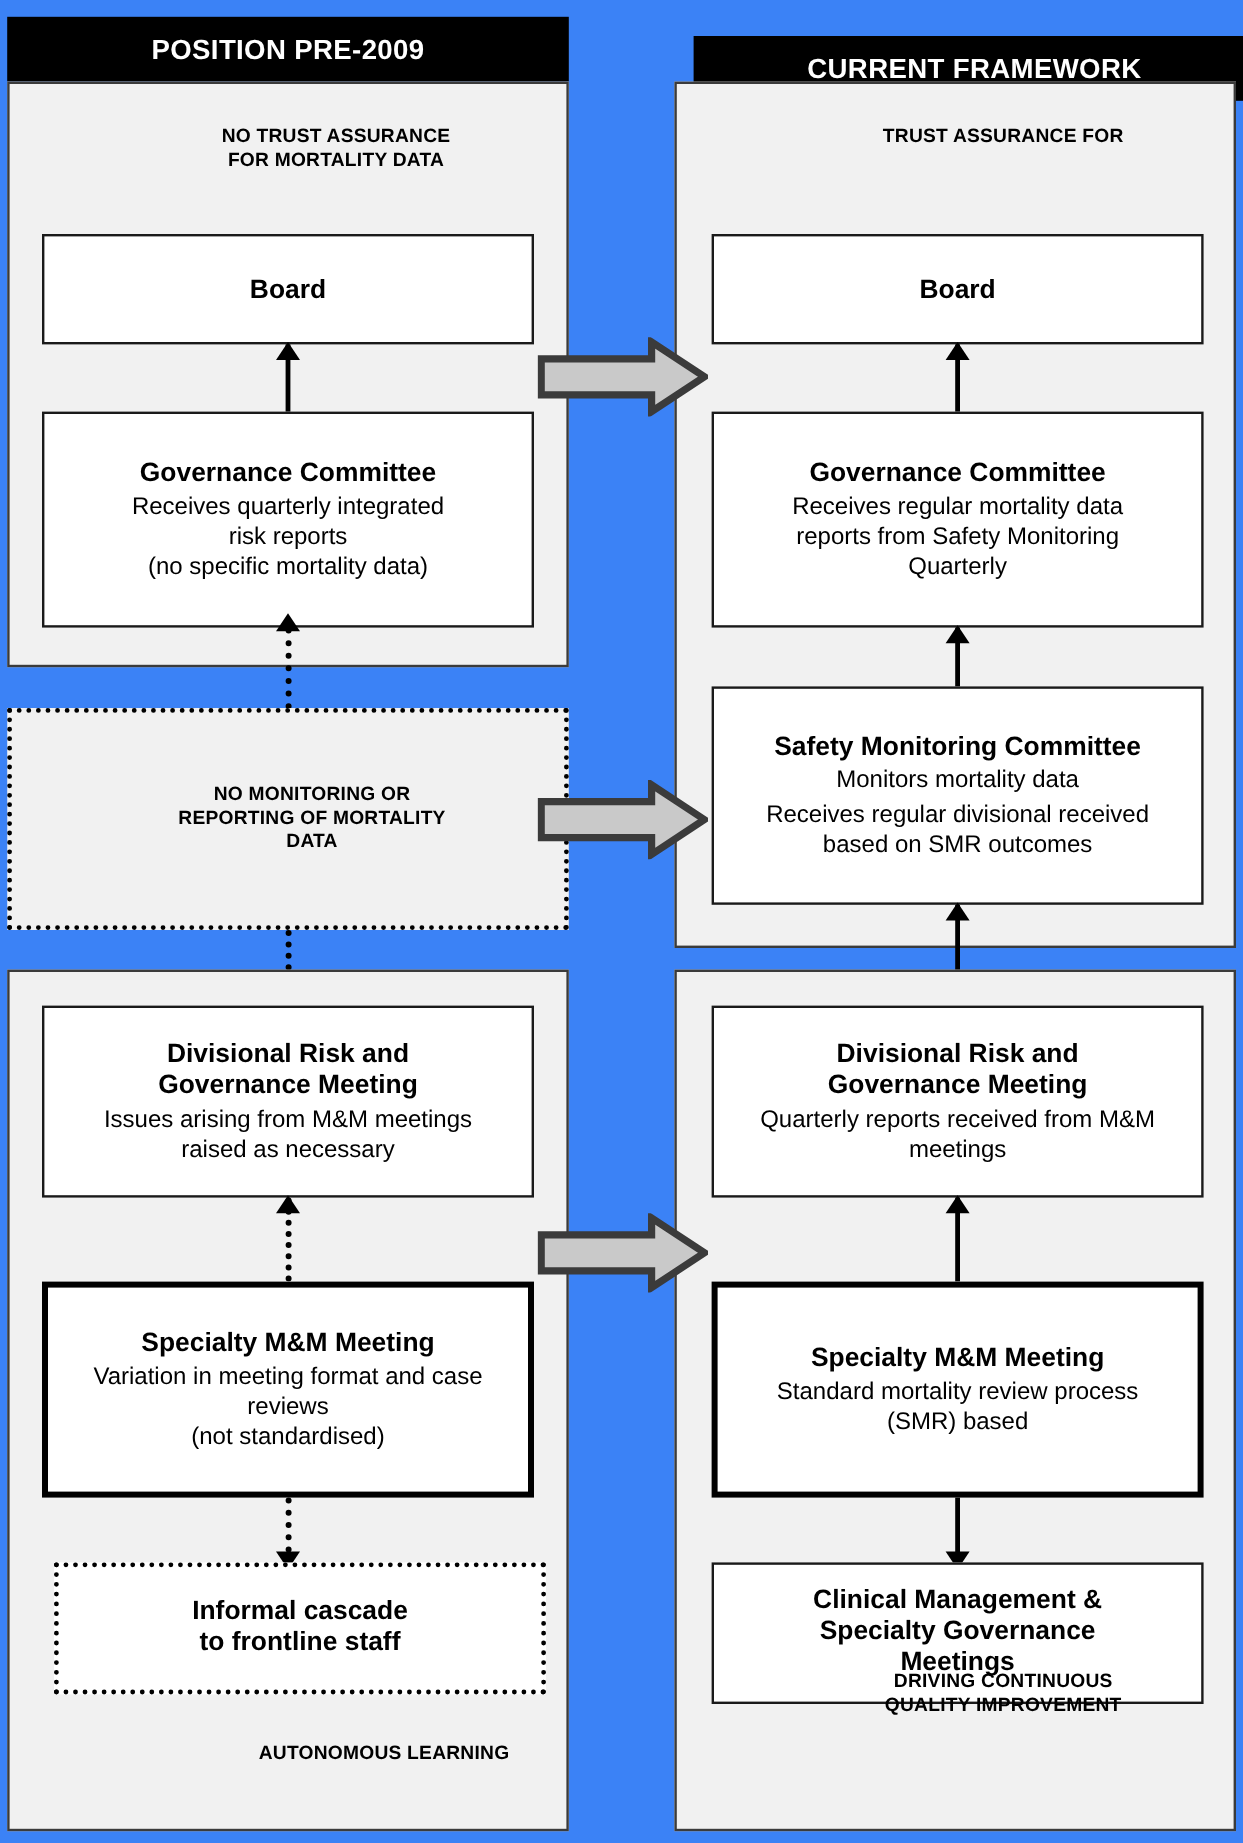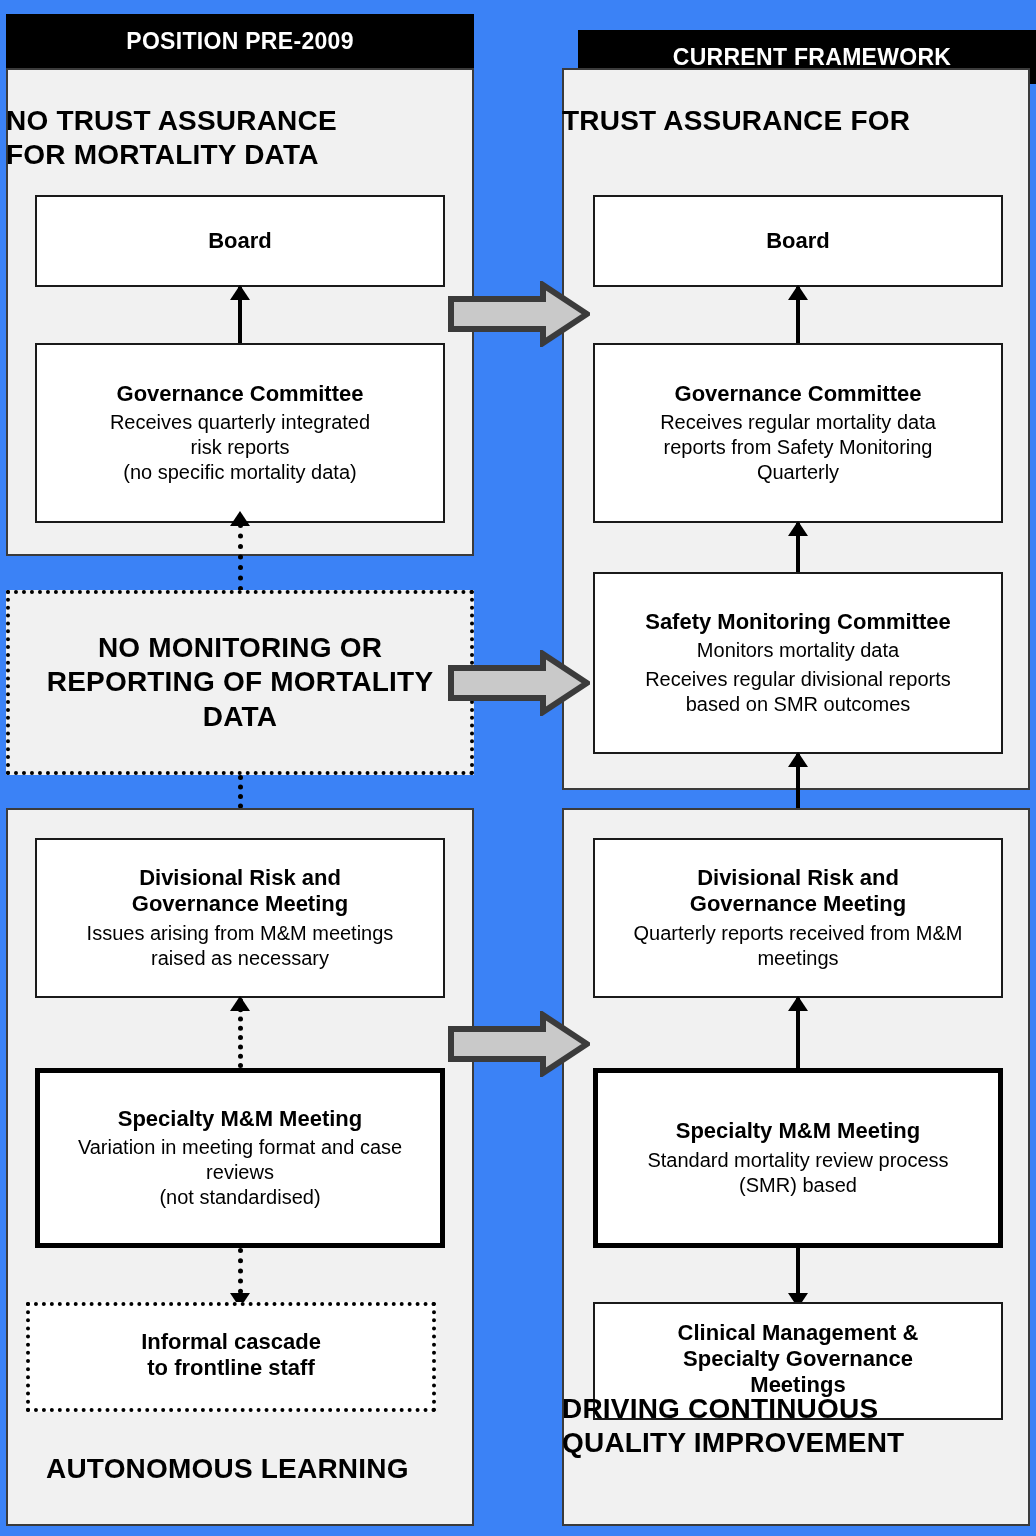--- a/index.html
+++ b/index.html
@@ -63,24 +63,26 @@
   .b-title.solo{margin:0;}
   .b-body{
     font-size:20px;
     line-height:1.25;
     font-weight:normal;
   }
   .b-body + .b-body{margin-top:4px;}
 
   .caps{
     position:absolute;
+    text-align:center;
     font-weight:bold;
-    font-size:28px;
+    font-size:16px;
     line-height:1.22;
     letter-spacing:.2px;
+    margin-left:40px;
   }
 
   
   .vline{
     position:absolute;
     width:0;
     border-left:4px solid #000;
   }
   .vline.dash{border-left:5px dotted #000;}
   .arrowup{
@@ -161,21 +163,21 @@
   <div class="box thick" style="left:35px; top:1068px; width:410px; height:180px;">
     <div class="b-title">Specialty M&amp;M Meeting</div>
     <div class="b-body">Variation in meeting format and case</div>
     <div class="b-body" style="margin-top:0;">reviews</div>
     <div class="b-body" style="margin-top:0;">(not standardised)</div>
   </div>
 
   <div class="vline dash" style="left:238px; top:1248px; height:56px;"></div>
   <div class="arrowdown" style="left:230px; top:1293px;"></div>
 
-  <div class="box dotted" style="left:26px; top:1302px; width:410px; height:110px;">
+  <div class="box dotted" style="left:45px; top:1302px; width:410px; height:110px;">
     <div class="b-title" style="margin-bottom:0;">Informal cascade</div>
     <div class="b-title">to frontline staff</div>
   </div>
 
   <div class="caps" style="left:6px; top:1452px; width:468px;padding-left:40px;">
     <div>AUTONOMOUS LEARNING</div>
   </div>
 
   <div class="hdr" style="left:562px; top:30px; width:468px; height:54px;margin-left:16px;">
     <span>CURRENT FRAMEWORK</span>
@@ -200,21 +202,21 @@
     <div class="b-body" style="margin-top:0;">reports from Safety Monitoring</div>
     <div class="b-body" style="margin-top:0;">Quarterly</div>
   </div>
 
   <div class="vline" style="left:796px; top:523px; height:52px;"></div>
   <div class="arrowup" style="left:788px; top:521px;"></div>
 
   <div class="box" style="left:593px; top:572px; width:410px; height:182px;">
     <div class="b-title">Safety Monitoring Committee</div>
     <div class="b-body">Monitors mortality data</div>
-    <div class="b-body">Receives regular divisional reports</div>
+    <div class="b-body">Receives regular divisional received</div>
     <div class="b-body" style="margin-top:0;">based on SMR outcomes</div>
   </div>
 
   <div class="vline" style="left:796px; top:754px; height:100px;"></div>
   <div class="arrowup" style="left:788px; top:752px;"></div>
 
   <div class="panel" style="left:562px; top:808px; width:468px; height:718px;"></div>
 
   <div class="box" style="left:593px; top:838px; width:410px; height:160px;">
     <div class="b-title" style="margin-bottom:0;">Divisional Risk and</div>

